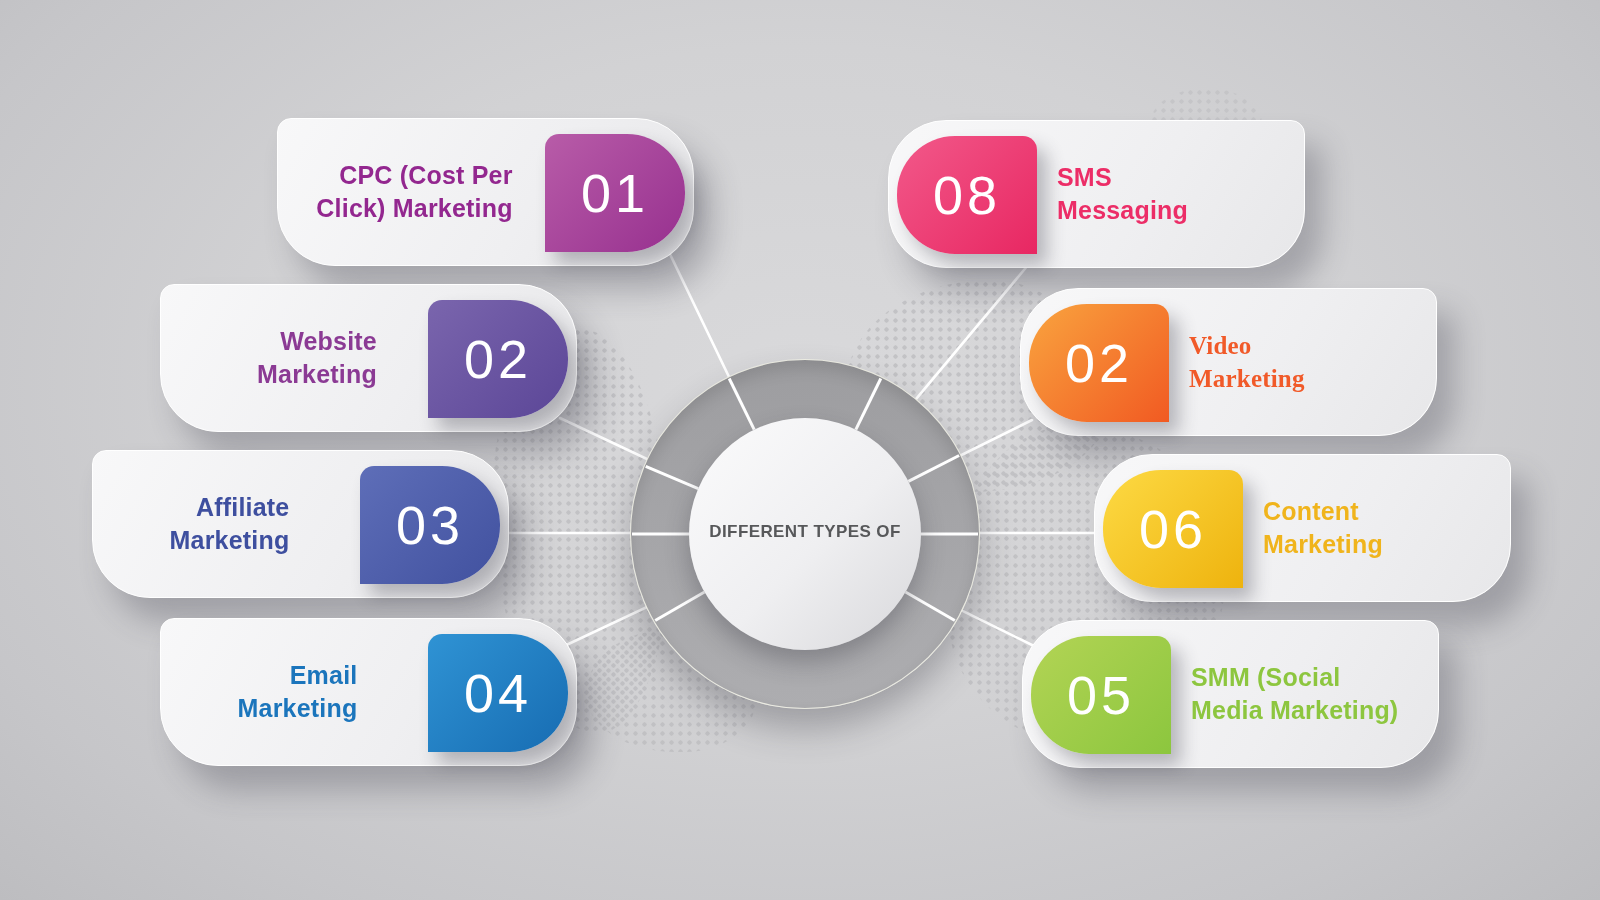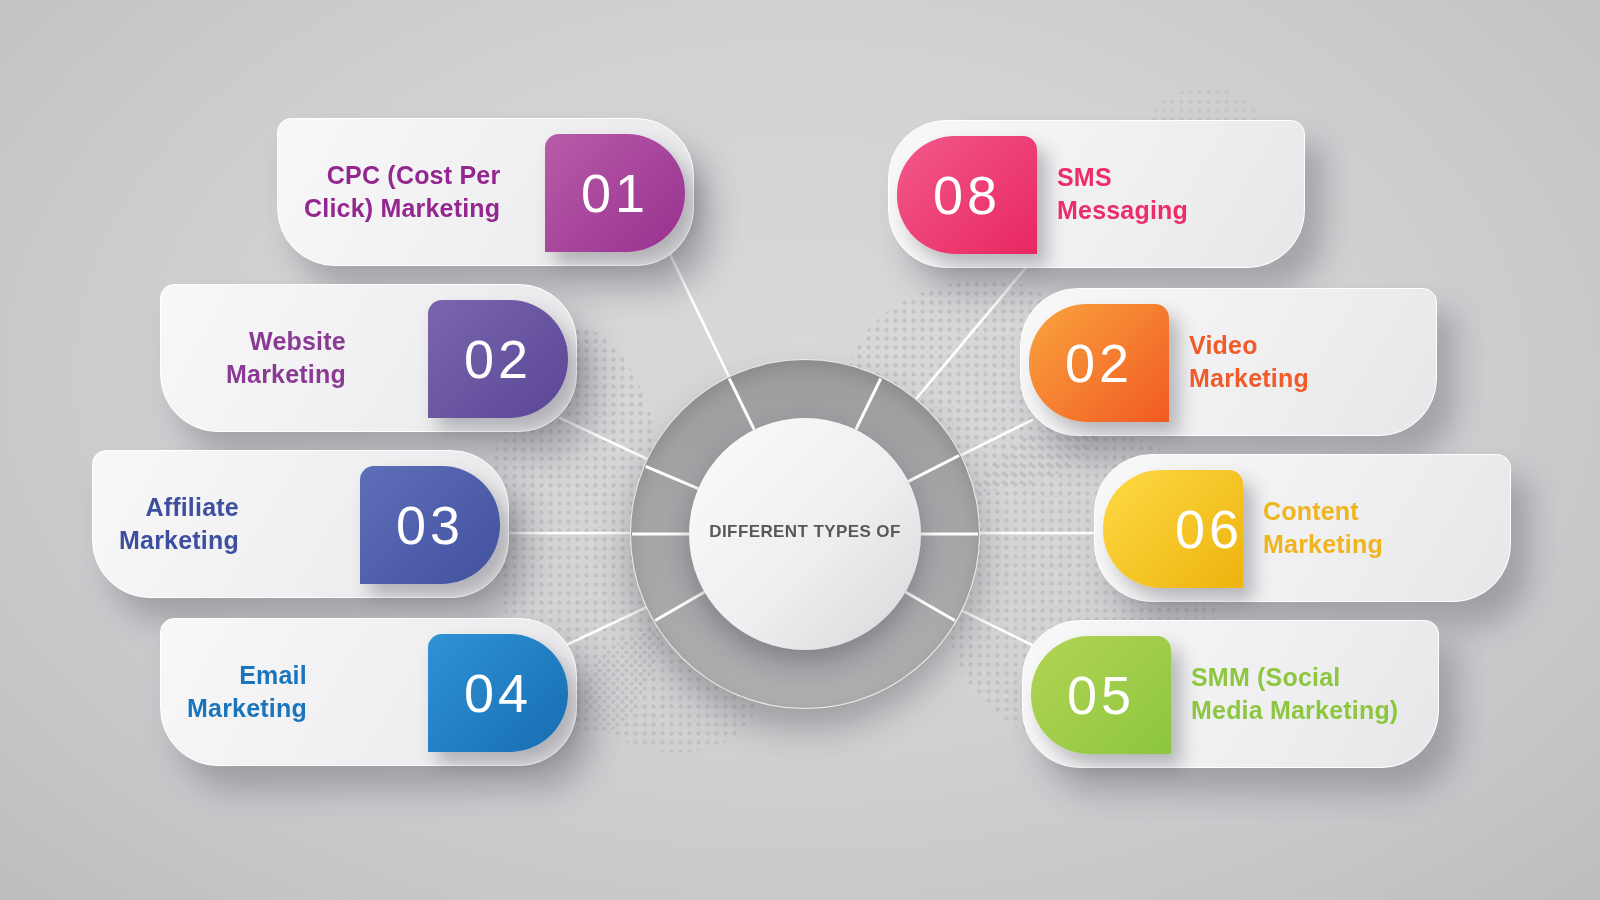--- a/index.html
+++ b/index.html
@@ -69,21 +69,21 @@
   .card.left  .badge{right:8px;border-radius:14px 58px 58px 0;}
   .card.right .badge{left:8px;border-radius:58px 14px 0 58px;}
   .badge-number{
     color:#ffffff;font-size:54px;font-weight:400;letter-spacing:4px;
     font-family:"Liberation Sans",sans-serif;
   }
 
   .card-text{
     position:absolute;top:0;bottom:0;display:flex;align-items:center;
   }
-  .card.left  .card-text{left:26px;right:168px;justify-content:flex-start;text-align:right;}
+  .card.left  .card-text{left:26px;right:168px;justify-content:center;text-align:right;}
   .card.right .card-text{left:168px;right:26px;justify-content:flex-start;text-align:left;}
   .card-title{font-size:25px;font-weight:700;line-height:1.32;white-space:pre-line;letter-spacing:.2px;}
 </style>
 </head>
 <body>
 
 <div class="stage">
 
   <div class="map-dots patch-a"></div>
   <div class="map-dots patch-b"></div>
@@ -166,26 +166,26 @@
     <div class="card-text">
         <div class="card-title" style="color: rgb(236, 45, 103);">SMS
 Messaging</div>
       </div>
   </div>
   <div class="card right pos-7">
     <div class="badge" style="background-image: linear-gradient(135deg, rgb(249, 164, 63) 0%, rgb(241, 90, 34) 100%);">
         <span class="badge-number">02</span>
       </div>
     <div class="card-text">
-        <div class="card-title" style="color: rgb(241, 90, 41);">Video
+        <div class="card-title" style="color: rgb(241, 90, 41); font-family: Liberation Serif, serif;">Video
 Marketing</div>
       </div>
   </div>
   <div class="card right pos-6">
-    <div class="badge" style="background-image: linear-gradient(135deg, rgb(253, 218, 68) 0%, rgb(238, 179, 14) 100%); justify-content: flex-end;">
+    <div class="badge" style="background-image: linear-gradient(135deg, rgb(253, 218, 68) 0%, rgb(238, 179, 14) 100%);">
         <span class="badge-number">06</span>
       </div>
     <div class="card-text">
         <div class="card-title" style="color: rgb(240, 180, 28);">Content
 Marketing</div>
       </div>
   </div>
   <div class="card right pos-5">
     <div class="badge" style="background-image: linear-gradient(135deg, rgb(179, 212, 85) 0%, rgb(140, 198, 62) 100%);">
         <span class="badge-number">05</span>

